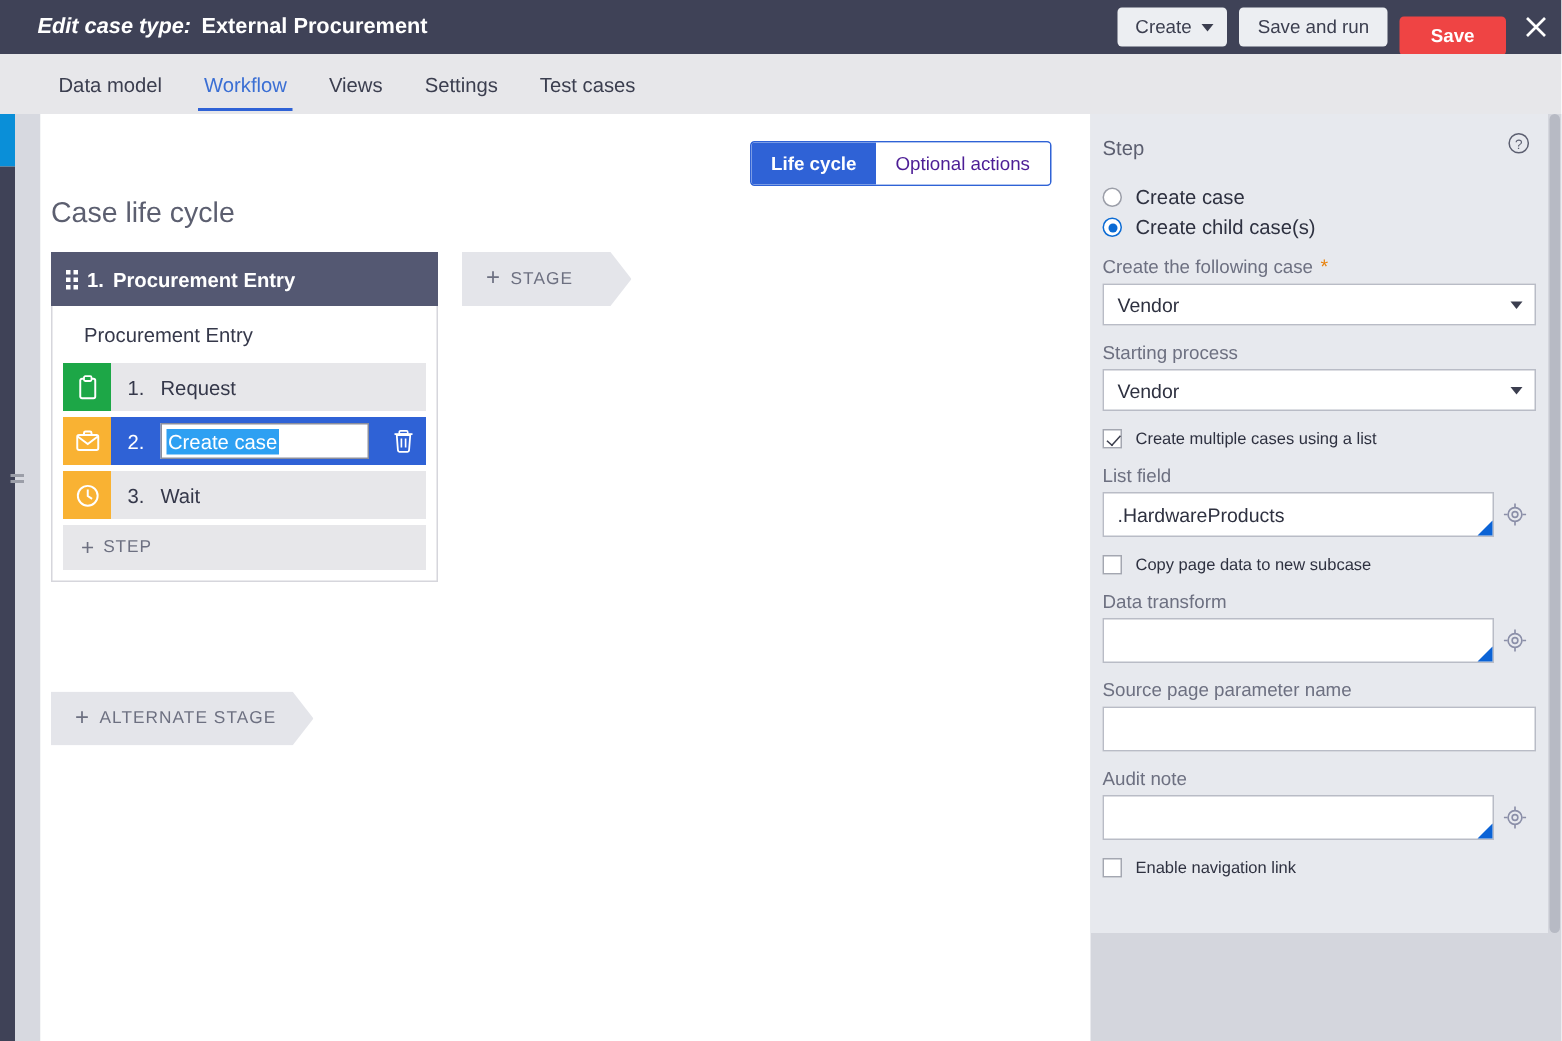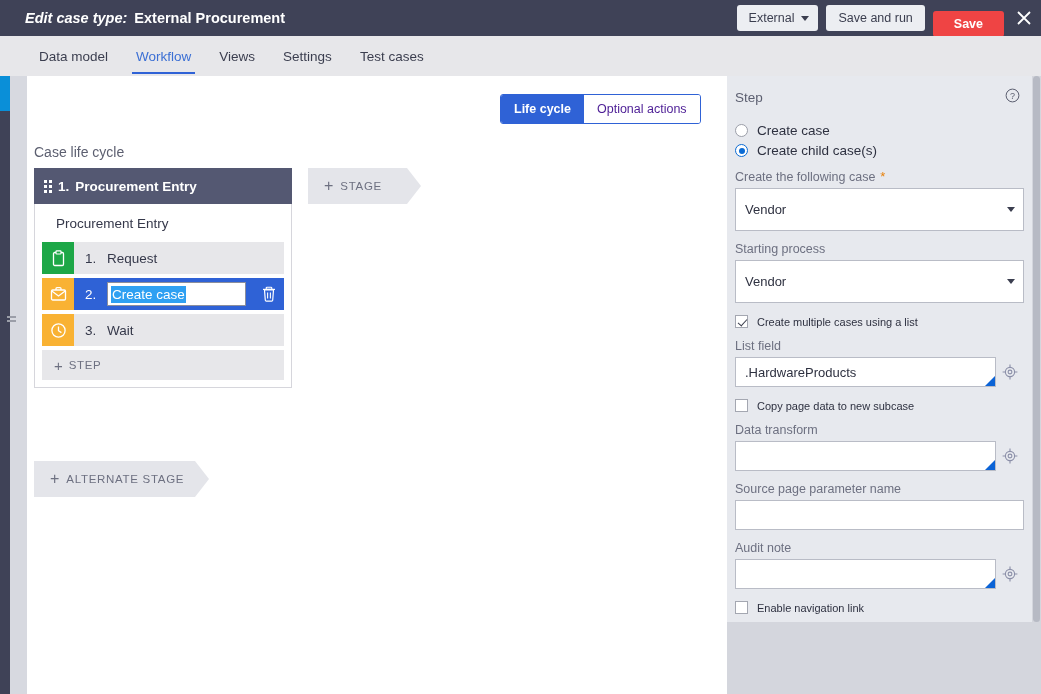--- a/index.html
+++ b/index.html
@@ -145,22 +145,22 @@
     padding: 0 13px;
     display: flex; align-items: center; justify-content: center;
     font-size: 12.5px;
     cursor: pointer;
     background: #ffffff;
     color: #4c1d95;
   }
   .seg.active { background: #2f62d6; color: #ffffff; font-weight: bold; }
 
   .canvas-title {
-    position: absolute; left: 7px; top: 68px;
-    font-size: 14px; color: #5c5f70;
+    position: absolute; left: 7px; top: 56px;
+    font-size: 19px; color: #5c5f70;
   }
 
   
   .stage-wrap {
     position: absolute; left: 7px; top: 92px;
     width: 258px;
   }
   .stage-header {
     height: 36px;
     background: #545872;
@@ -317,21 +317,21 @@
   .radio-label { font-size: 13.5px; color: #2e3140; }
 
   .field-label {
     font-size: 12.5px; color: #6d7081;
     margin: 11px 0 4px 0;
     display: flex; align-items: center;
   }
   .req-star { color: #e8820c; margin-left: 5px; font-size: 13px; }
 
   .select-box {
-    height: 43px;
+    height: 28px;
     background: #ffffff;
     border: 1px solid #b9bcc6;
     display: flex; align-items: center; justify-content: space-between;
     padding: 0 8px 0 9px;
     font-size: 13px; color: #2e3140;
     cursor: pointer;
   }
   .select-box .arrow {
     width: 0; height: 0;
     border-left: 4px solid transparent;
@@ -393,21 +393,21 @@
 
 <div id="app">
 
   <div class="topbar">
     <div class="topbar-title-wrap">
       <span class="topbar-label">Edit case type:</span>
       <span class="topbar-name">External Procurement</span>
     </div>
     <div class="topbar-actions">
       <button class="btn btn-light btn-actions">
-        <span>External</span>
+        <span>Create</span>
         <span class="caret"></span>
       </button>
       <button class="btn btn-light btn-saverun">Save and run</button>
       <button class="btn btn-primary">Save</button>
       <div class="close-x">
         <svg width="16" height="16" viewBox="0 0 16 16">
           <path d="M2 2 L14 14 M14 2 L2 14" stroke="#ffffff" stroke-width="1.8" fill="none"></path>
         </svg>
       </div>
     </div>

